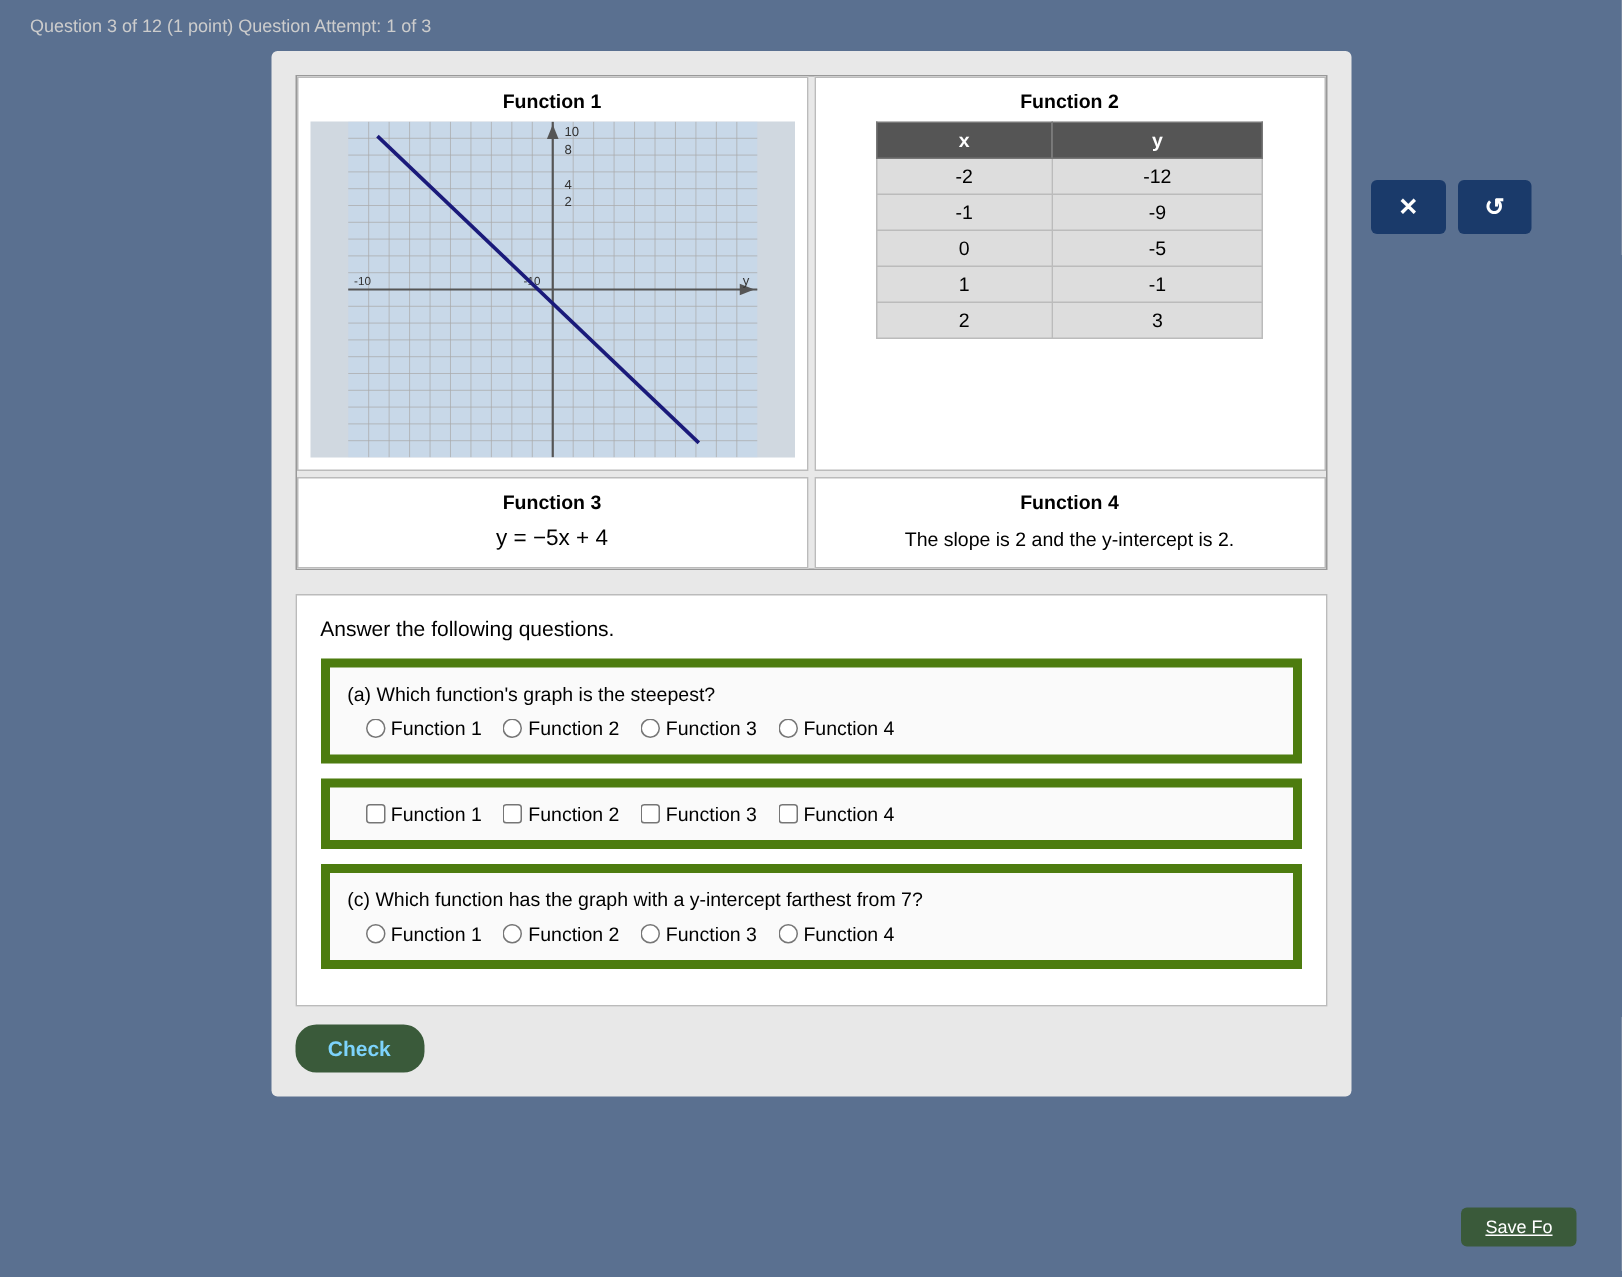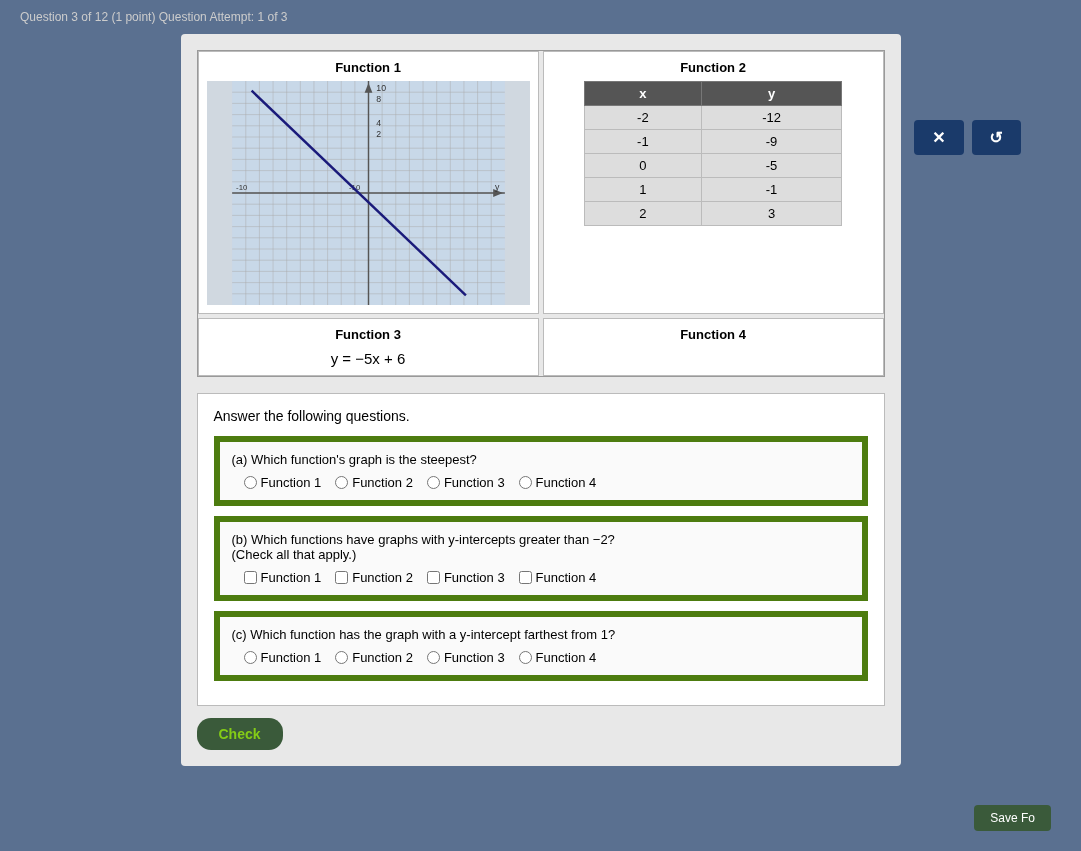--- a/index.html
+++ b/index.html
@@ -162,21 +162,21 @@
       cursor: pointer;
       border-radius: 4px;
     }
     
     .check-btn-container {
       max-width: 720px;
       margin: 12px auto 0 auto;
     }
     .check-btn {
       background: #3a5a3a;
-      color: #84cc16;
+      color: #7dd3fc;
       border: none;
       padding: 8px 22px;
       font-size: 14px;
       font-weight: bold;
       border-radius: 14px;
       cursor: pointer;
     }
     
     .save-btn-container {
       position: absolute;
@@ -184,20 +184,21 @@
       right: 30px;
     }
     .save-btn {
       background: #3a5a3a;
       color: #fff;
       border: none;
       padding: 6px 16px;
       font-size: 12px;
       border-radius: 4px;
       cursor: pointer;
+      text-decoration: underline;
     }
   </style>
 </head>
 <body>
 
 <div class="page-container">
 
   <div class="question-header">
     <span>Question 3 of 12 (1 point)   Question Attempt: 1 of 3</span>
   </div>
@@ -306,26 +307,27 @@
                 <td>2</td>
                 <td>3</td>
               </tr>
             </tbody>
         </table>
       </div>
 
       <div class="function-card">
         <div class="function-card-title">Function 3</div>
         <div class="equation-text">
-          y = −5x + 6
+          y = −5x + 4
         </div>
       </div>
 
       <div class="function-card">
         <div class="function-card-title">Function 4</div>
+        <div class="description-text">The slope is 2 and the y-intercept is 2.</div>
       </div>
     </div>
 
     <div class="answer-section">
       <div class="answer-section-title">Answer the following questions.</div>
 
       <div class="question-block">
         <div class="question-text">(a) Which function's graph is the steepest?</div>
         <div class="options-row">
           <label class="option-item">
@@ -341,21 +343,20 @@
               <span>Function 3</span>
           </label>
           <label class="option-item">
             <input type="radio" name="qa" value="f4" style=""> 
               <span>Function 4</span>
           </label>
         </div>
       </div>
 
       <div class="question-block">
-        <div class="question-text">(b) Which functions have graphs with y-intercepts greater than −2?<br>(Check all that apply.)</div>
         <div class="options-row">
           <label class="option-item">
             <input type="checkbox" name="qb1" style=""> 
               <span>Function 1</span>
           </label>
           <label class="option-item">
             <input type="checkbox" name="qb2" style=""> 
               <span>Function 2</span>
           </label>
           <label class="option-item">
@@ -363,21 +364,21 @@
               <span>Function 3</span>
           </label>
           <label class="option-item">
             <input type="checkbox" name="qb4" style=""> 
               <span>Function 4</span>
           </label>
         </div>
       </div>
 
       <div class="question-block">
-        <div class="question-text">(c) Which function has the graph with a y-intercept farthest from 1?</div>
+        <div class="question-text">(c) Which function has the graph with a y-intercept farthest from 7?</div>
         <div class="options-row">
           <label class="option-item">
             <input type="radio" name="qc" value="f1" style=""> 
               <span>Function 1</span>
           </label>
           <label class="option-item">
             <input type="radio" name="qc" value="f2" style=""> 
               <span>Function 2</span>
           </label>
           <label class="option-item">

